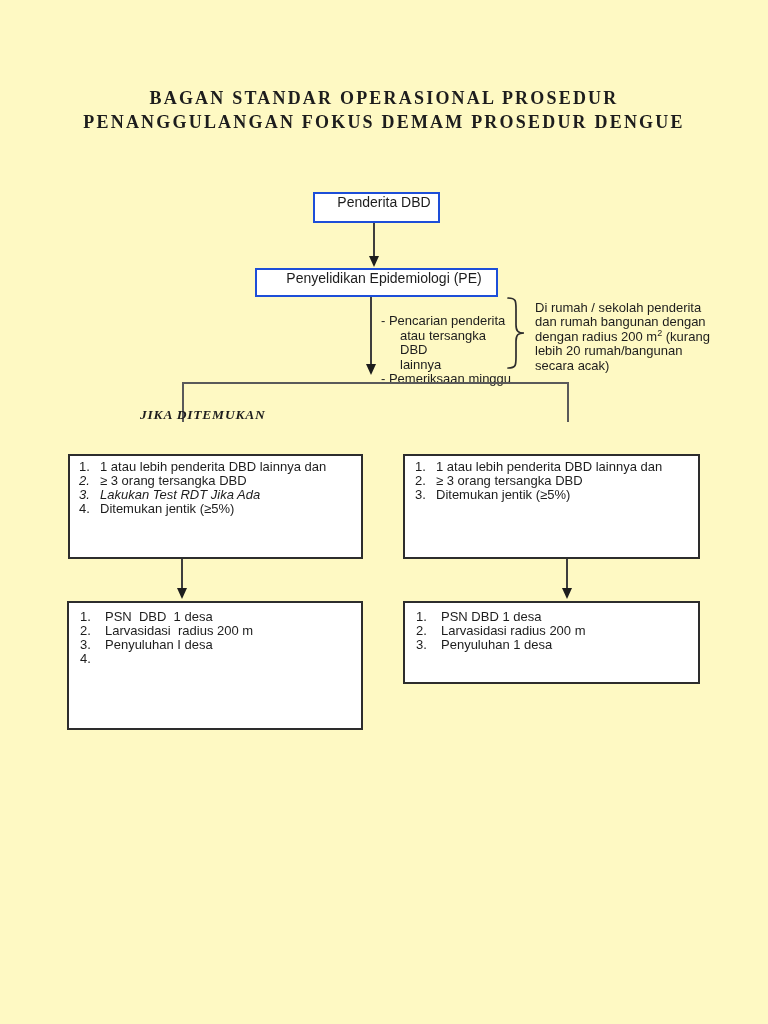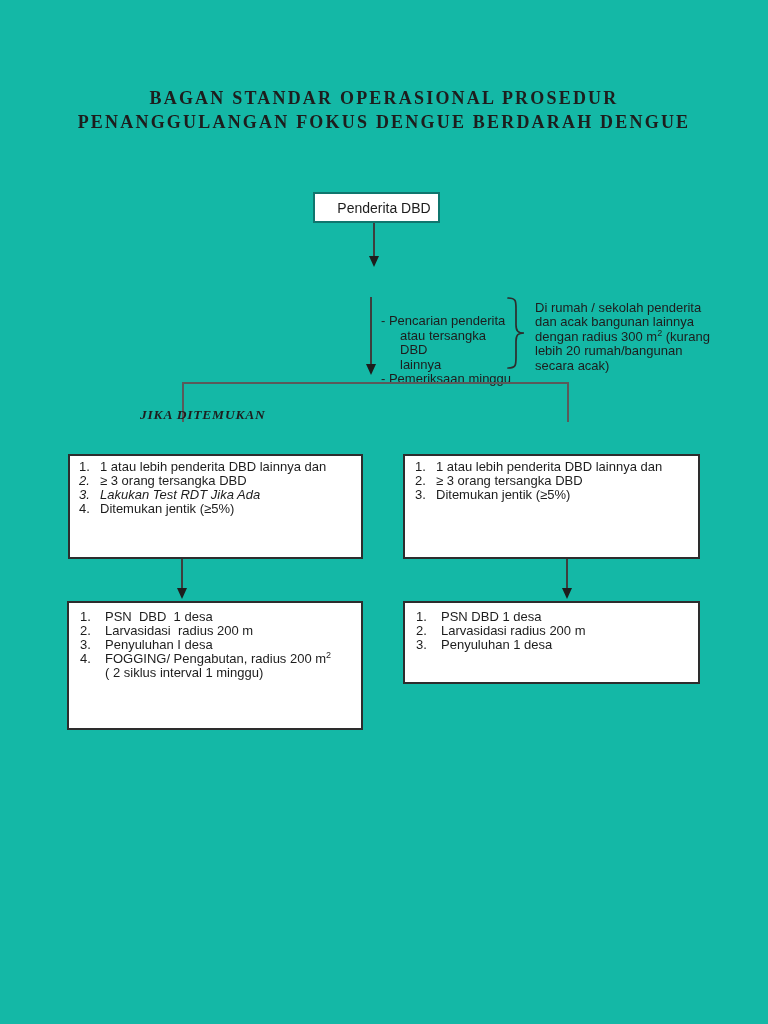--- a/index.html
+++ b/index.html
@@ -1,31 +1,31 @@
 <!DOCTYPE html>
 <html><head>
 <meta charset="utf-8">
 <style>
   html,body { margin:0; padding:0; background:#ffffff; }
   .page {
-    position:relative; width:768px; height:1024px; background:#14b8a6;
+    position:relative; width:768px; height:1024px; background:#fef9c3;
     font-family:"Liberation Sans", sans-serif; color:#1d1d1d; overflow:hidden;
   }
   * { box-sizing:border-box; }
 
   .title {
     position:absolute; left:0; top:86px; width:768px; margin:0;
     text-align:center; font-family:"Liberation Serif", serif;
     font-size:18px; font-weight:bold; letter-spacing:2.2px; line-height:24px;
   }
   .title span { display:block; }
 
   .node {
-    position:absolute; border:2px solid #0f766e; background:#fff;
-    display:flex; align-items:center; justify-content:center; font-size:14px;padding-left:15px;
+    position:absolute; border:2px solid #1d4ed8; background:#fff;
+    display:flex; align-items:flex-start; justify-content:center; font-size:14px;padding-left:15px;
   }
   .box-penderita { left:313px; top:192px; width:127px; height:31px; }
   .box-pe        { left:255px; top:268px; width:243px; height:29px; }
 
   .vline { position:absolute; width:2px; background:#3e3e3e; }
   .gline { position:absolute; background:#5a5a5a; }
   .ahead {
     position:absolute; width:0; height:0;
     border-left:5px solid transparent; border-right:5px solid transparent;
     border-top:11px solid #1d1d1d;
@@ -63,49 +63,52 @@
   .it { font-style:italic; }
   .txt2 { display:block; white-space:pre-wrap; }
 </style>
 </head>
 <body>
 
 <div class="page">
 
   <h1 class="title">
     <span>BAGAN STANDAR OPERASIONAL PROSEDUR</span>
-    <span>PENANGGULANGAN FOKUS DENGUE BERDARAH DENGUE</span>
+    <span>PENANGGULANGAN FOKUS DEMAM PROSEDUR DENGUE</span>
   </h1>
 
   <div class="node box-penderita">
     <span>Penderita DBD</span>
   </div>
 
   <div class="vline" style="left:373px; top:223px; height:35px;"></div>
   <div class="ahead" style="left:369px; top:256px;"></div>
 
+  <div class="node box-pe">
+    <span>Penyelidikan Epidemiologi (PE)</span>
+  </div>
 
   <div class="vline" style="left:370px; top:297px; height:68px;"></div>
   <div class="ahead" style="left:366px; top:364px;"></div>
 
   <div class="side-list">
     <div>- Pencarian penderita</div>
     <div class="cont">atau tersangka DBD</div>
     <div class="cont">lainnya</div>
     <div>- Pemeriksaan minggu</div>
   </div>
 
   <svg class="brace" width="22" height="74" viewBox="0 0 22 74">
     <path d="M3,2 C11,2 11,5 11,13 L11,29 C11,35 13,37 19,37 C13,37 11,39 11,45 L11,61 C11,69 11,72 3,72" fill="none" stroke="#2d2d2d" stroke-width="1.7" stroke-linecap="round"></path>
   </svg>
 
   <div class="note">
     <div>Di rumah / sekolah penderita</div>
-    <div>dan acak bangunan lainnya</div>
-    <div><span>dengan radius 300 m</span><sup>2</sup><span> (kurang</span></div>
+    <div>dan rumah bangunan dengan</div>
+    <div><span>dengan radius 200 m</span><sup>2</sup><span> (kurang</span></div>
     <div>lebih 20 rumah/bangunan</div>
     <div>secara acak)</div>
   </div>
 
   <div class="gline" style="left:182px; top:382px; width:387px; height:2px;"></div>
   <div class="gline" style="left:182px; top:382px; width:2px; height:40px;"></div>
   <div class="gline" style="left:567px; top:382px; width:2px; height:40px;"></div>
 
   <div class="branch-heading hd-left">JIKA DITEMUKAN</div>
   <div class="branch-heading hd-right">JIKA TIDAK DITEMUKAN</div>
@@ -157,21 +160,20 @@
     <div class="row">
         <span class="num">2.</span>
         <span class="txt">Larvasidasi  radius 200 m</span>
       </div>
     <div class="row">
         <span class="num">3.</span>
         <span class="txt">Penyuluhan I desa</span>
       </div>
     <div class="row">
         <span class="num">4.</span>
-        <span class="txt"><span>FOGGING/ Pengabutan, radius 200 m</span><sup>2</sup><span class="txt2">( 2 siklus interval 1 minggu)</span></span>
       </div>
   </div>
 
   <div class="listbox act-right">
     <div class="row">
         <span class="num">1.</span>
         <span class="txt">PSN DBD 1 desa</span>
       </div>
     <div class="row">
         <span class="num">2.</span>

